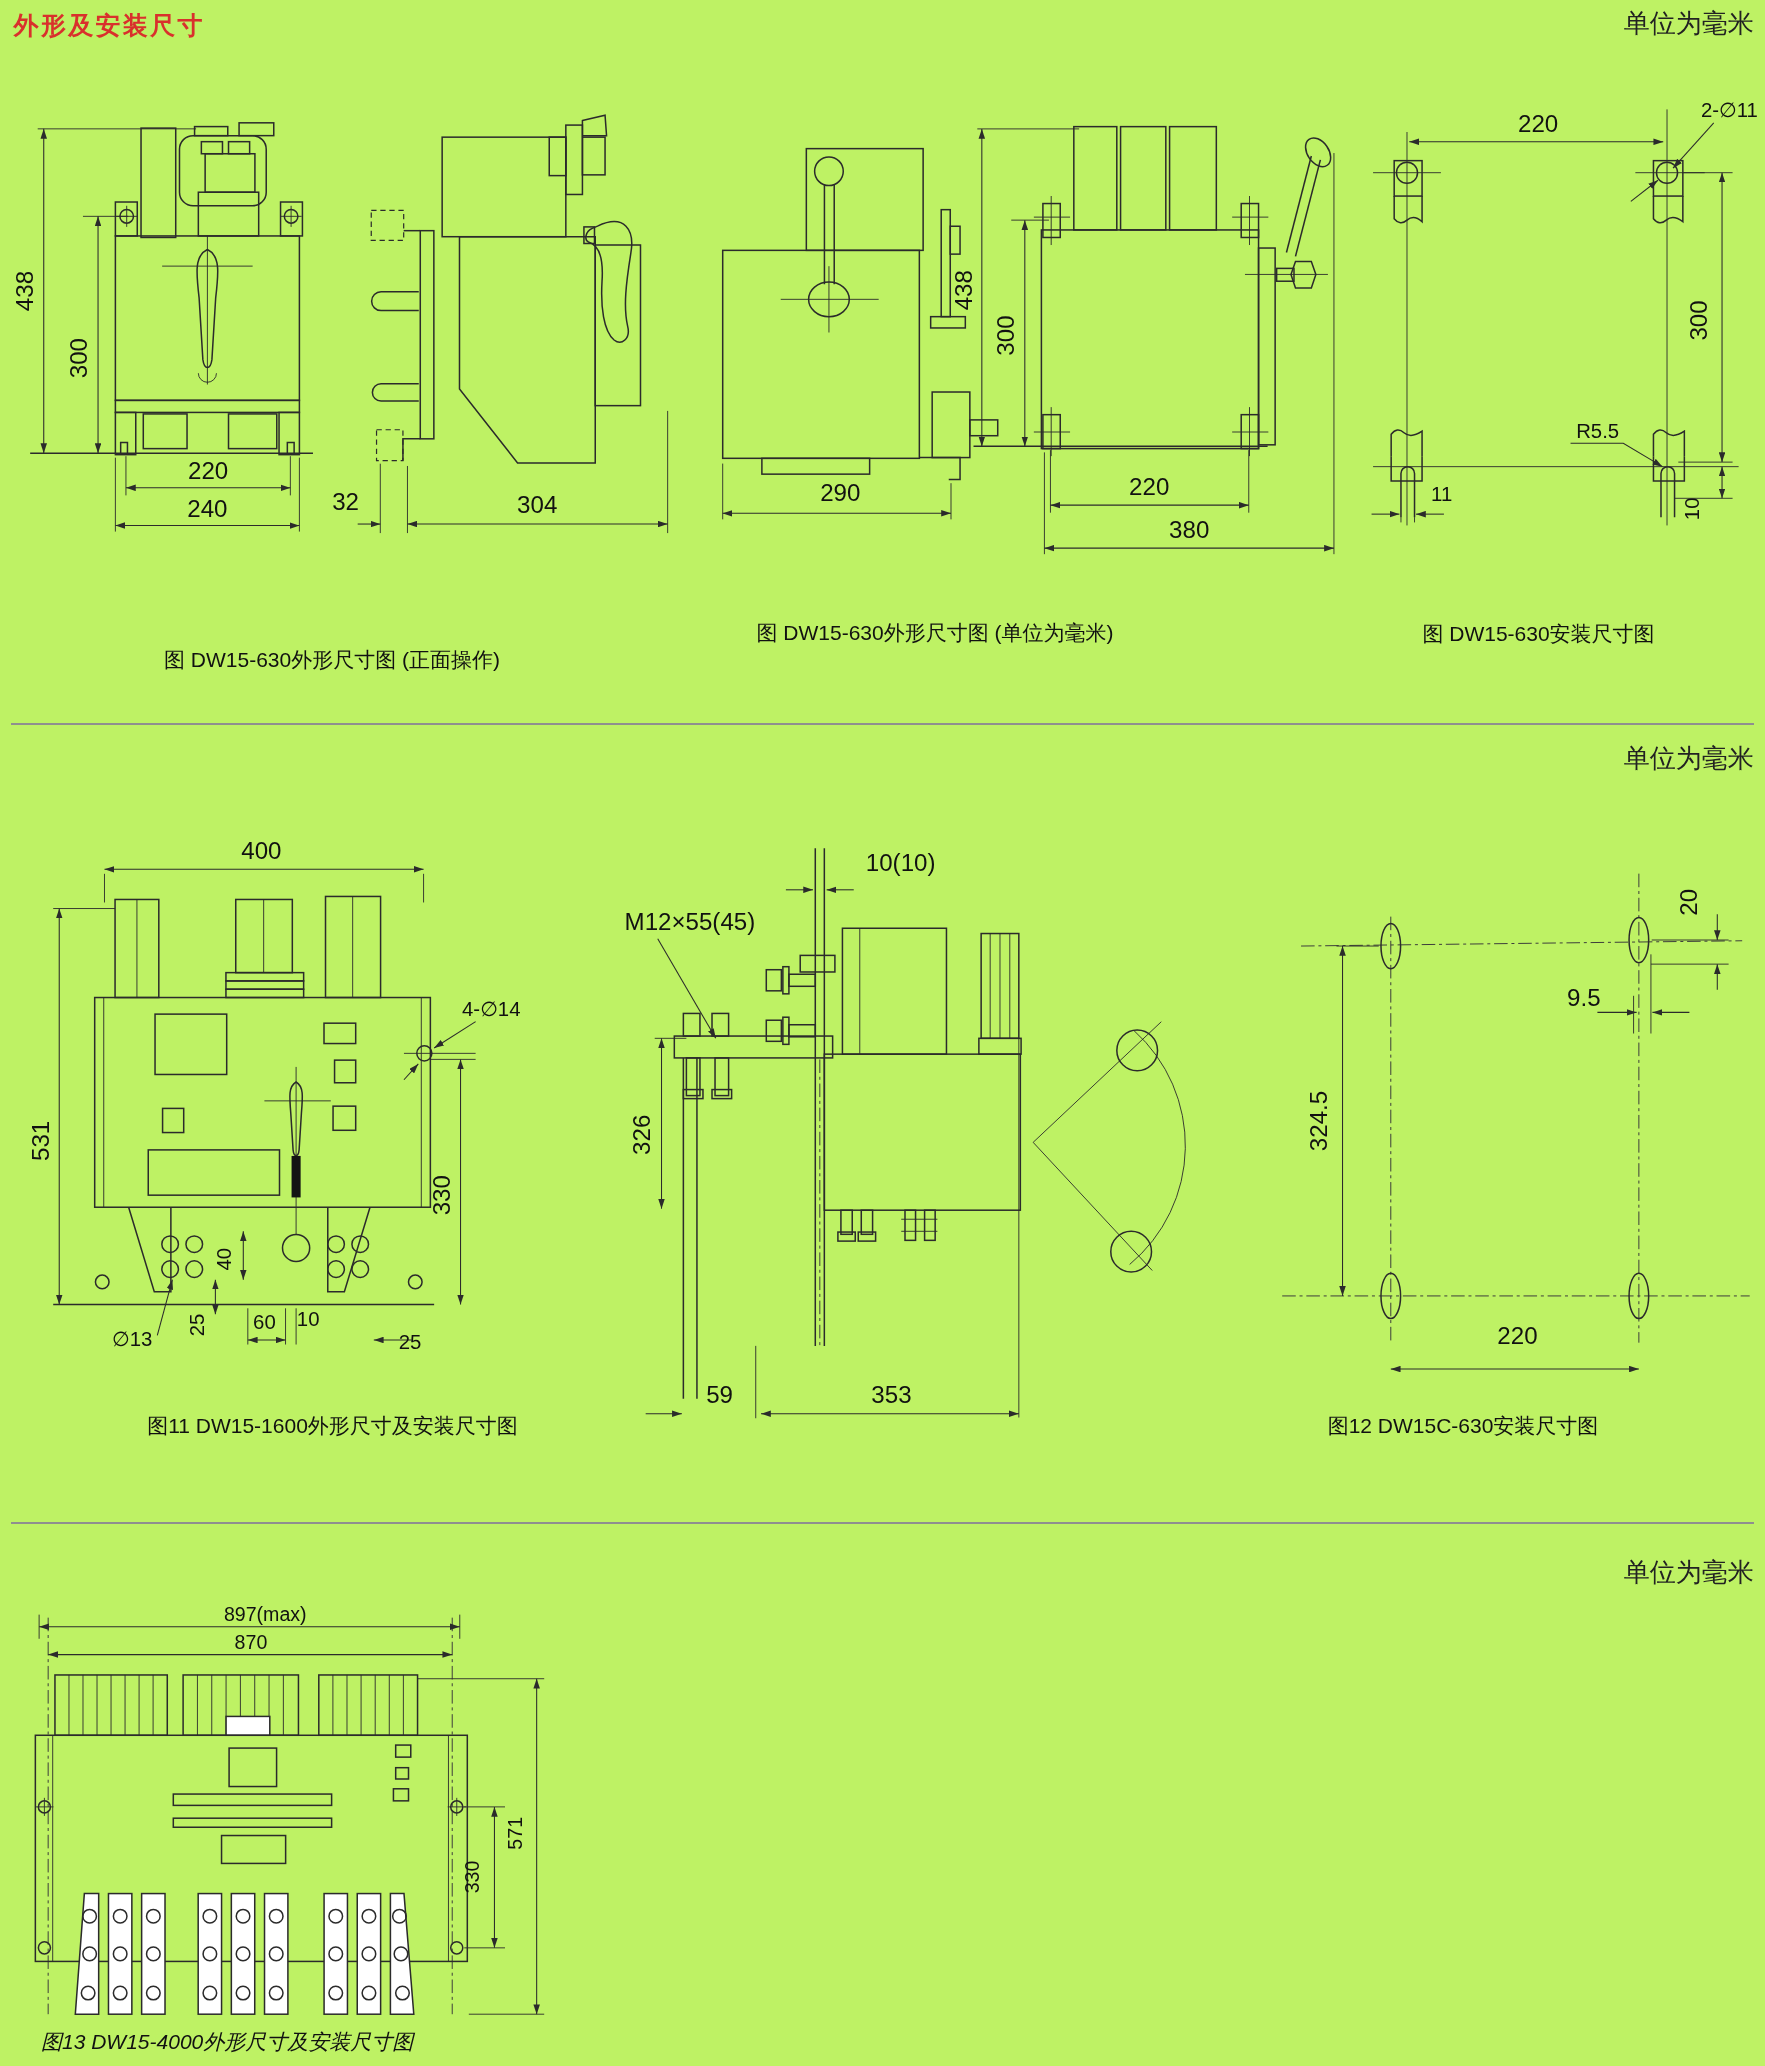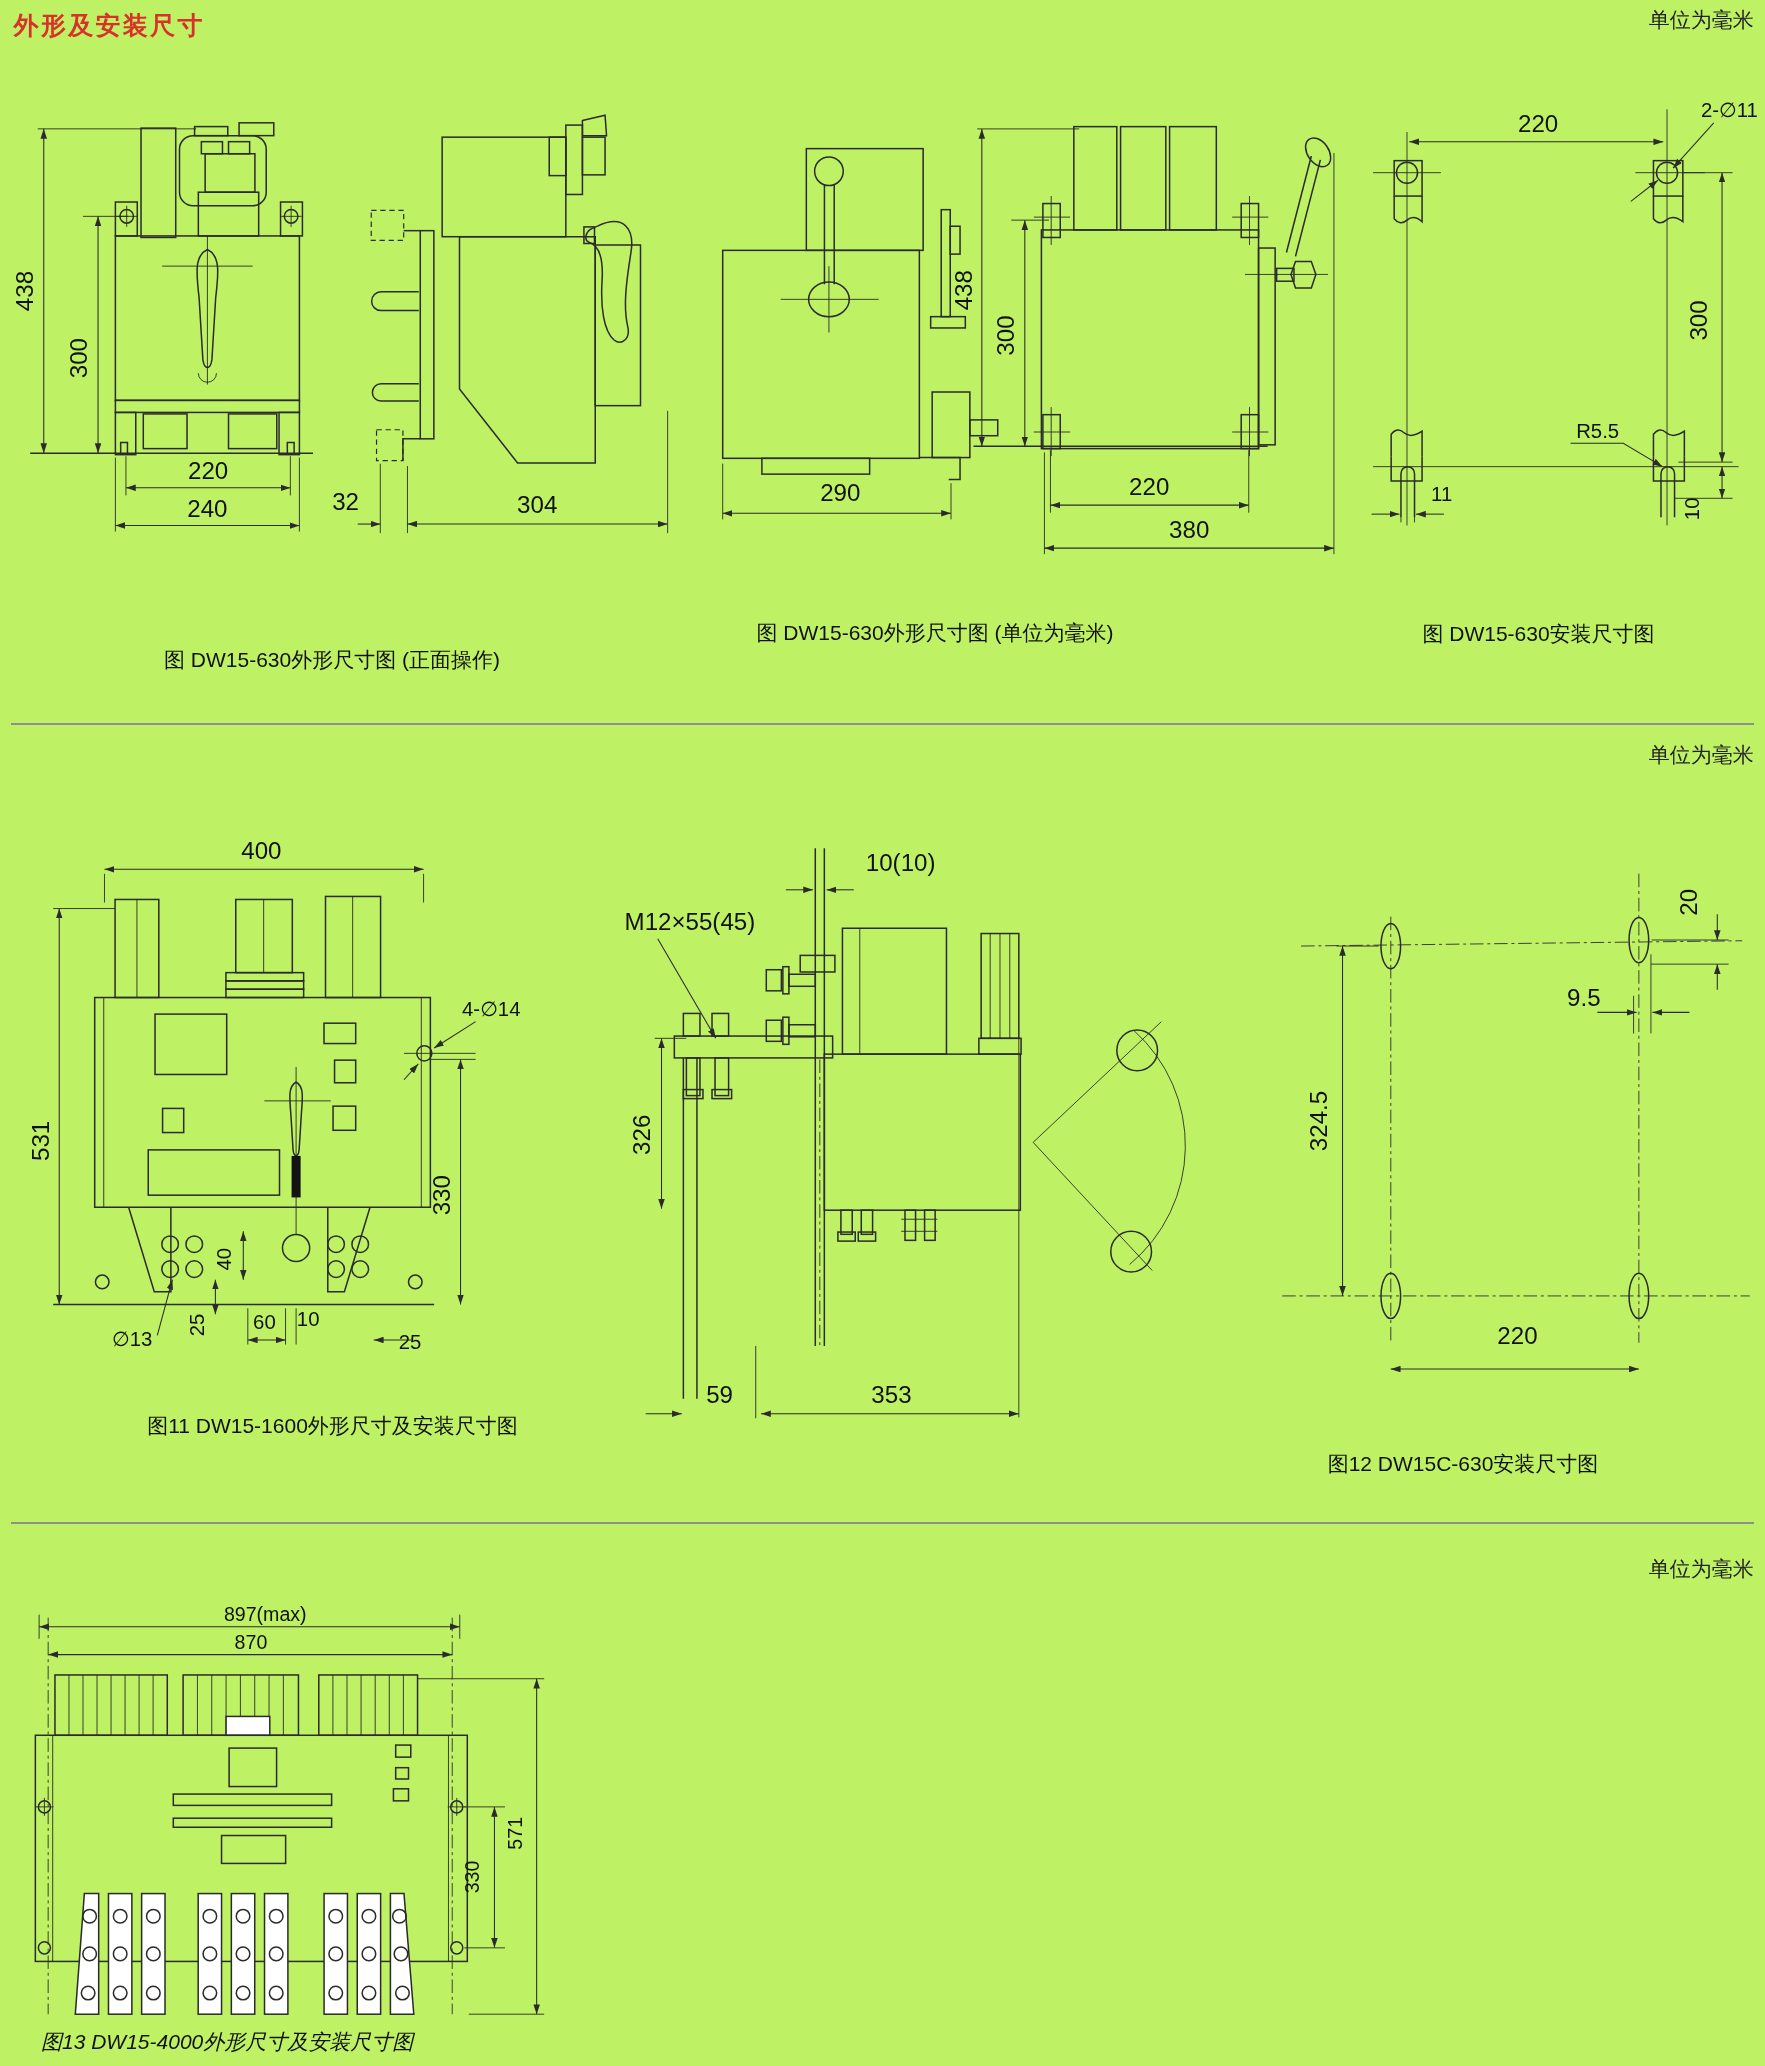--- a/index.html
+++ b/index.html
@@ -1,20 +1,20 @@
 <!DOCTYPE html>
 <html style="font-size:12px"><head>
 <meta charset="utf-8">
 <style>
   html,body{margin:0;padding:0;background:#fff;}
   #page{position:relative;width:1765px;height:2066px;background:#bef264;overflow:hidden;
         font-family:"Liberation Sans", sans-serif;color:#1a1a1a;}
   .abs{position:absolute;}
   #title{font-size:25px;font-weight:600;letter-spacing:2.3px;color:#d9302c;}
-  .unit{font-size:21px;color:#222;}
+  .unit{font-size:26px;color:#222;}
   .divider{border-top:2.3px solid #8f8f8f;height:0;}
   .caption{font-size:21px;color:#111;text-align:center;white-space:nowrap;}
   .caption.left{text-align:left;}
   svg{overflow:visible;}
   svg text{font-family:"Liberation Sans", sans-serif;fill:#111;font-size:32px;}
   text.sm{font-size:27px;}
   text.f13{font-size:26px;}
   .ln{stroke:#2b2b2b;stroke-width:2;fill:none;stroke-linejoin:miter;}
   .thin{stroke:#2b2b2b;stroke-width:1.2;fill:none;}
   .dim{stroke:#2b2b2b;stroke-width:1.4;fill:none;}
@@ -375,21 +375,21 @@
       <line class="dim" x1="540" y1="222" x2="491" y2="222" marker-end="url(#arr)"></line>
       <line class="dim" x1="80" y1="134" x2="80" y2="598" marker-start="url(#arr)" marker-end="url(#arr)"></line>
       <line class="thin" x1="72" y1="134" x2="128" y2="134"></line>
       <text transform="rotate(-90 60 366)" x="60" y="366" text-anchor="middle">324.5</text>
       <line class="dim" x1="144" y1="695" x2="473" y2="695" marker-start="url(#arr)" marker-end="url(#arr)"></line>
       <text x="312" y="662" text-anchor="middle">220</text>
     </g>
   </svg>
 
   <div class="abs caption" style="left:91px;top:1412px;width:483px;">图11 DW15-1600外形尺寸及安装尺寸图</div>
-  <div class="abs caption" style="left:1297px;top:1412px;width:332px;margin-top:38px;">图12 DW15C-630安装尺寸图</div>
+  <div class="abs caption" style="left:1297px;top:1412px;width:332px;">图12 DW15C-630安装尺寸图</div>
 
   <div class="abs divider" style="left:11.3px;top:1522px;width:1743px;"></div>
   <div class="abs unit" style="right:11.3px;top:1555px;">单位为毫米</div>
 
   <svg class="abs" style="left:15px;top:1607px;" width="588" height="445" viewBox="0 0 780 590">
     <g>
       <line class="cdash" x1="44" y1="14" x2="44" y2="540"></line>
       <line class="cdash" x1="580" y1="14" x2="580" y2="540"></line>
       <g class="ln">
         <rect x="53" y="90" width="149" height="80"></rect>

